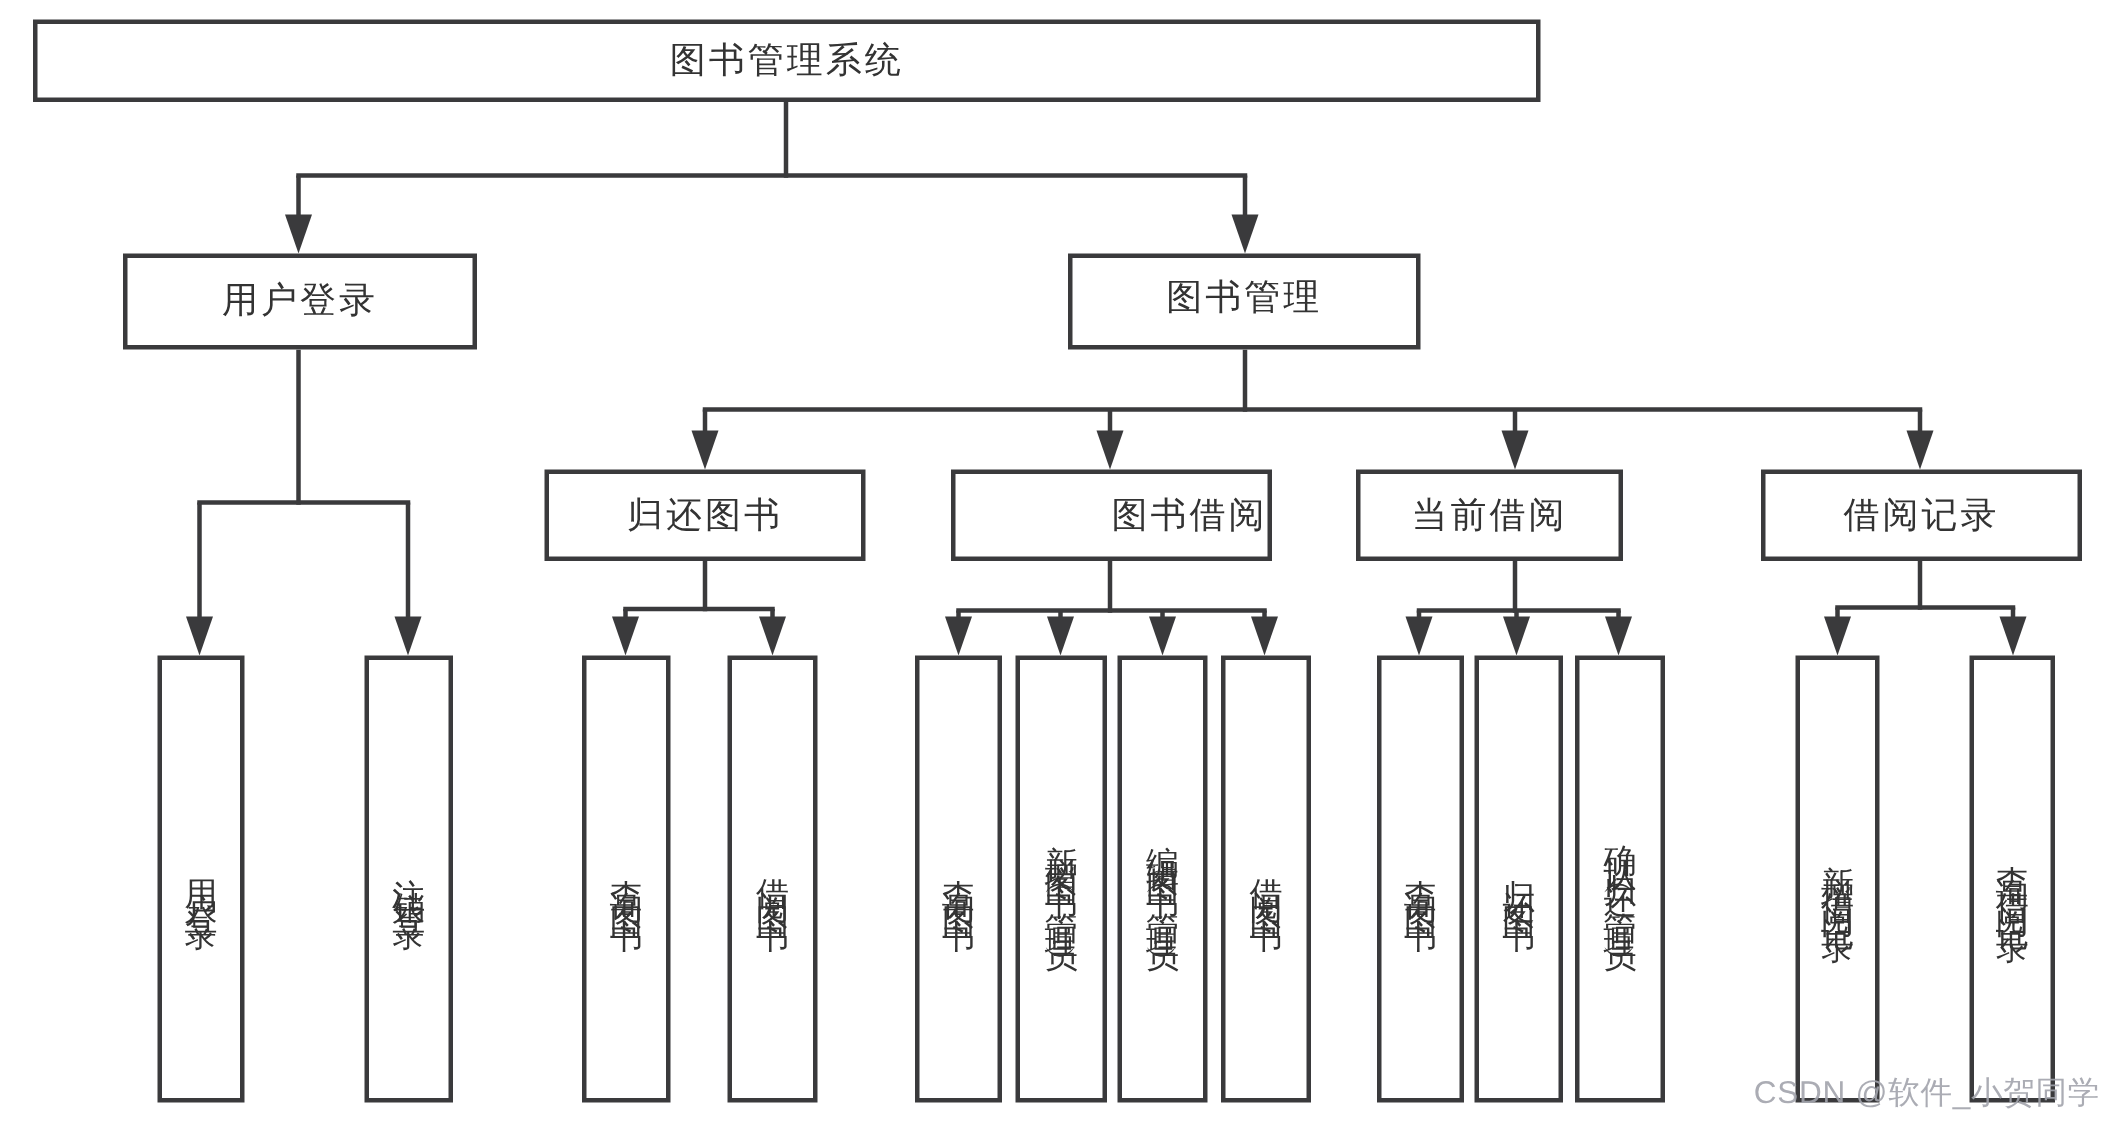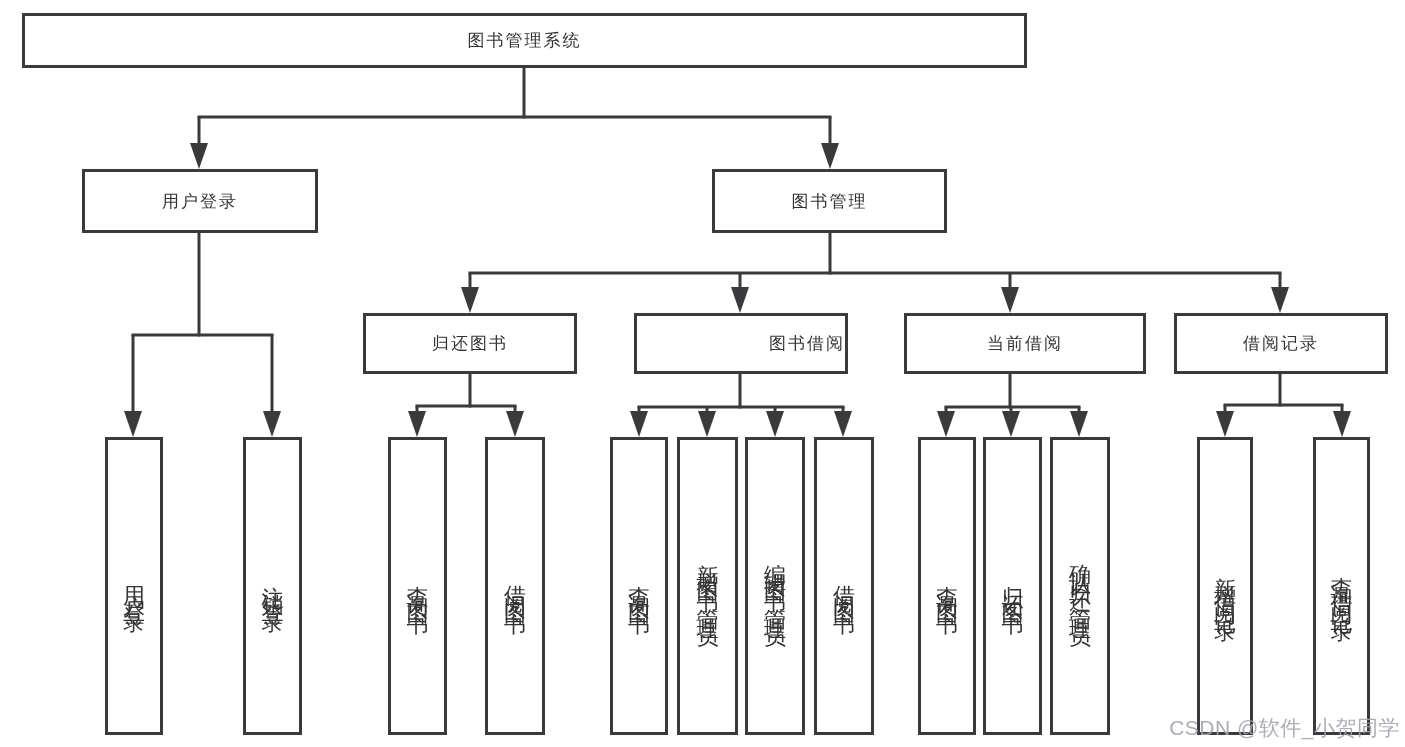--- a/index.html
+++ b/index.html
@@ -25,21 +25,21 @@
   .node{
     position:absolute;
     box-sizing:border-box;
     border:3px solid var(--line);
     background:var(--bg);
     display:flex;align-items:center;justify-content:center;
     color:var(--text);
     z-index:2;
   }
   .node .h-label{
-    font-size:17px;
+    font-size:24px;
     letter-spacing:2px;
     white-space:nowrap;
     line-height:1;
   }
   .leaf .v-label{
     writing-mode:vertical-lr;
     text-orientation:mixed;
     font-size:22px;
     letter-spacing:9px;
     line-height:1;
@@ -126,31 +126,31 @@
     <polygon points="1333,411 1351,411 1342,437"></polygon>
   </svg>
 
   <div class="node" style="left:22px;top:13px;width:1005px;height:55px;">
     <span class="h-label">图书管理系统</span>
   </div>
 
   <div class="node" style="left:82px;top:169px;width:236px;height:64px;">
     <span class="h-label">用户登录</span>
   </div>
-  <div class="node" style="left:712px;top:169px;width:235px;height:64px;">
+  <div class="node" style="left:712px;top:169px;width:235px;height:64px;font-family:Liberation Mono, monospace;">
     <span class="h-label">图书管理</span>
   </div>
 
   <div class="node" style="left:363px;top:313px;width:214px;height:61px;">
     <span class="h-label">归还图书</span>
   </div>
   <div class="node" style="left:634px;top:313px;width:214px;height:61px;justify-content:flex-end;">
     <span class="h-label">图书借阅</span>
   </div>
-  <div class="node" style="left:904px;top:313px;width:242px;height:61px;align-items:center;">
+  <div class="node" style="left:904px;top:313px;width:178px;height:61px;align-items:center;">
     <span class="h-label">当前借阅</span>
   </div>
   <div class="node" style="left:1174px;top:313px;width:214px;height:61px;">
     <span class="h-label">借阅记录</span>
   </div>
 
   <div class="node leaf" style="left:105px;top:437px;width:58px;height:298px;">
     <span class="v-label">用户登录</span>
   </div>
   <div class="node leaf" style="left:243px;top:437px;width:59px;height:298px;">

